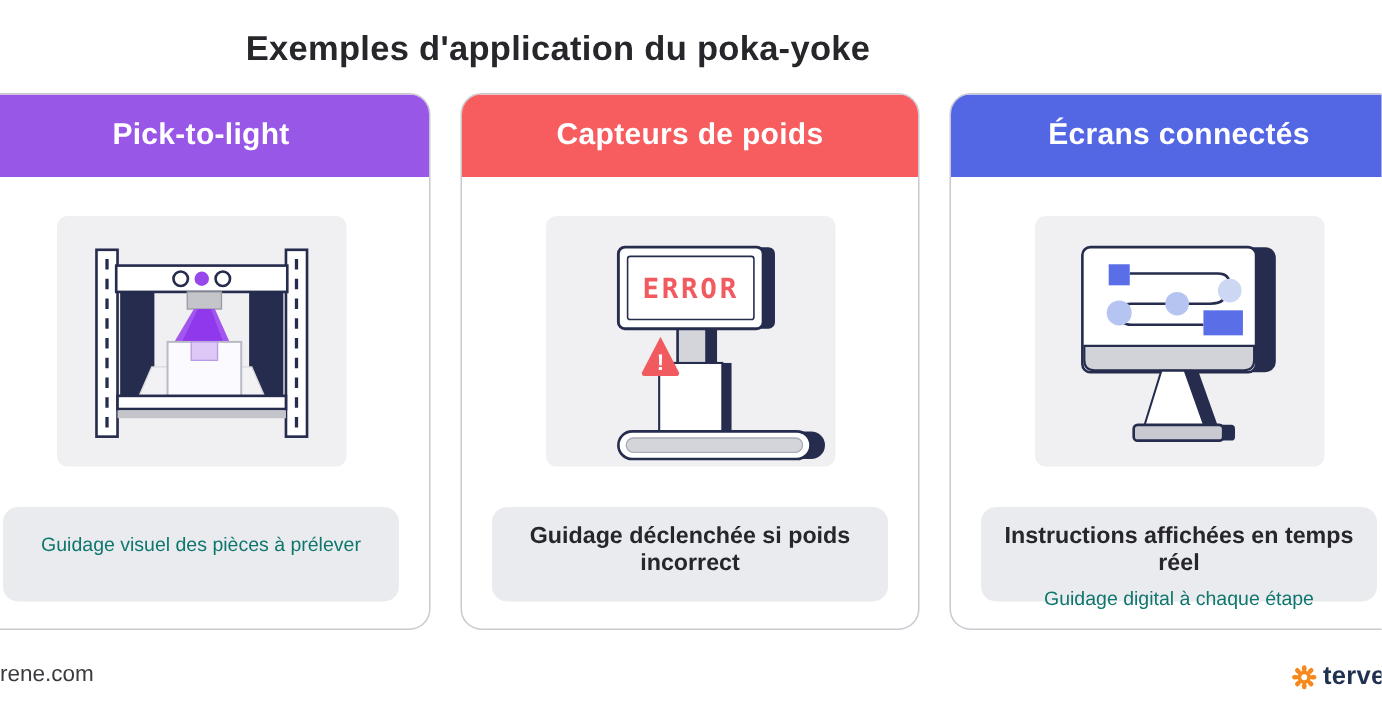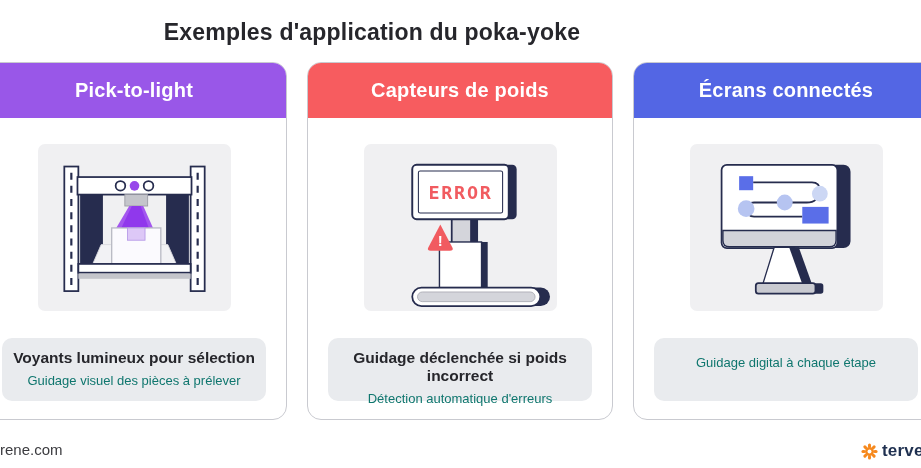--- a/index.html
+++ b/index.html
@@ -88,21 +88,20 @@
         <rect x="102" y="84" width="20" height="14" fill="#ddc8f7" stroke="#b79ae8" stroke-width="1"></rect>
       </g>
 
       <g>
         <rect x="46" y="125" width="128" height="10" fill="#ffffff" stroke="#262c4e" stroke-width="2"></rect>
         <rect x="46" y="136" width="128" height="6" fill="#c4c5cb"></rect>
       </g>
     </svg>
   </div>
   <div class="caption-box">
-    <div class="caption">Voyants lumineux pour sélection</div>
     <div class="subcaption">Guidage visuel des pièces à prélever</div>
   </div>
 </section>
 
 <section class="card card2">
   <header class="card-header" style="background: rgb(247, 92, 95);">
     <h2>Capteurs de poids</h2>
   </header>
   <div class="illus">
     <svg width="220" height="167" viewBox="0 0 220 167">
@@ -131,21 +130,20 @@
 
       <g>
         <rect x="58" y="152" width="154" height="21" rx="10.5" fill="#262c4e"></rect>
         <rect x="55" y="152" width="146" height="21" rx="10.5" fill="#ffffff" stroke="#262c4e" stroke-width="2"></rect>
         <rect x="61" y="157" width="134" height="11" rx="5.5" fill="#d4d5db" stroke="#aaabb4" stroke-width="1"></rect>
       </g>
     </svg>
   </div>
   <div class="caption-box">
     <div class="caption">Guidage déclenchée si poids incorrect</div>
-    <div class="subcaption">Détection automatique d'erreurs</div>
   </div>
 </section>
 
 <section class="card card3">
   <header class="card-header" style="background: rgb(83, 102, 228);">
     <h2>Écrans connectés</h2>
   </header>
   <div class="illus">
     <svg width="220" height="167" viewBox="0 0 220 167">
 
@@ -168,20 +166,21 @@
 
       <g>
         <polygon points="96,106 119,106 134,148 83,148" fill="#ffffff" stroke="#262c4e" stroke-width="1.5"></polygon>
         <polygon points="113,106 124,106 139,148 128,148" fill="#262c4e"></polygon>
         <rect x="80" y="147" width="72" height="12" rx="3" fill="#262c4e"></rect>
         <rect x="75" y="147" width="68" height="12" rx="3" fill="#c9cad1" stroke="#262c4e" stroke-width="2"></rect>
       </g>
     </svg>
   </div>
   <div class="caption-box">
+    <div class="caption">Instructions affichées en temps réel</div>
     <div class="subcaption">Guidage digital à chaque étape</div>
   </div>
 </section>
 
 <div class="footer-left">rene.com</div>
 <div class="footer-brand">
   <svg width="17" height="17" viewBox="-10 -10 20 20">
     <g fill="#f6891e">
       <g>
         <rect x="-1.8" y="-9.5" width="3.6" height="5" rx="1.8"></rect>

